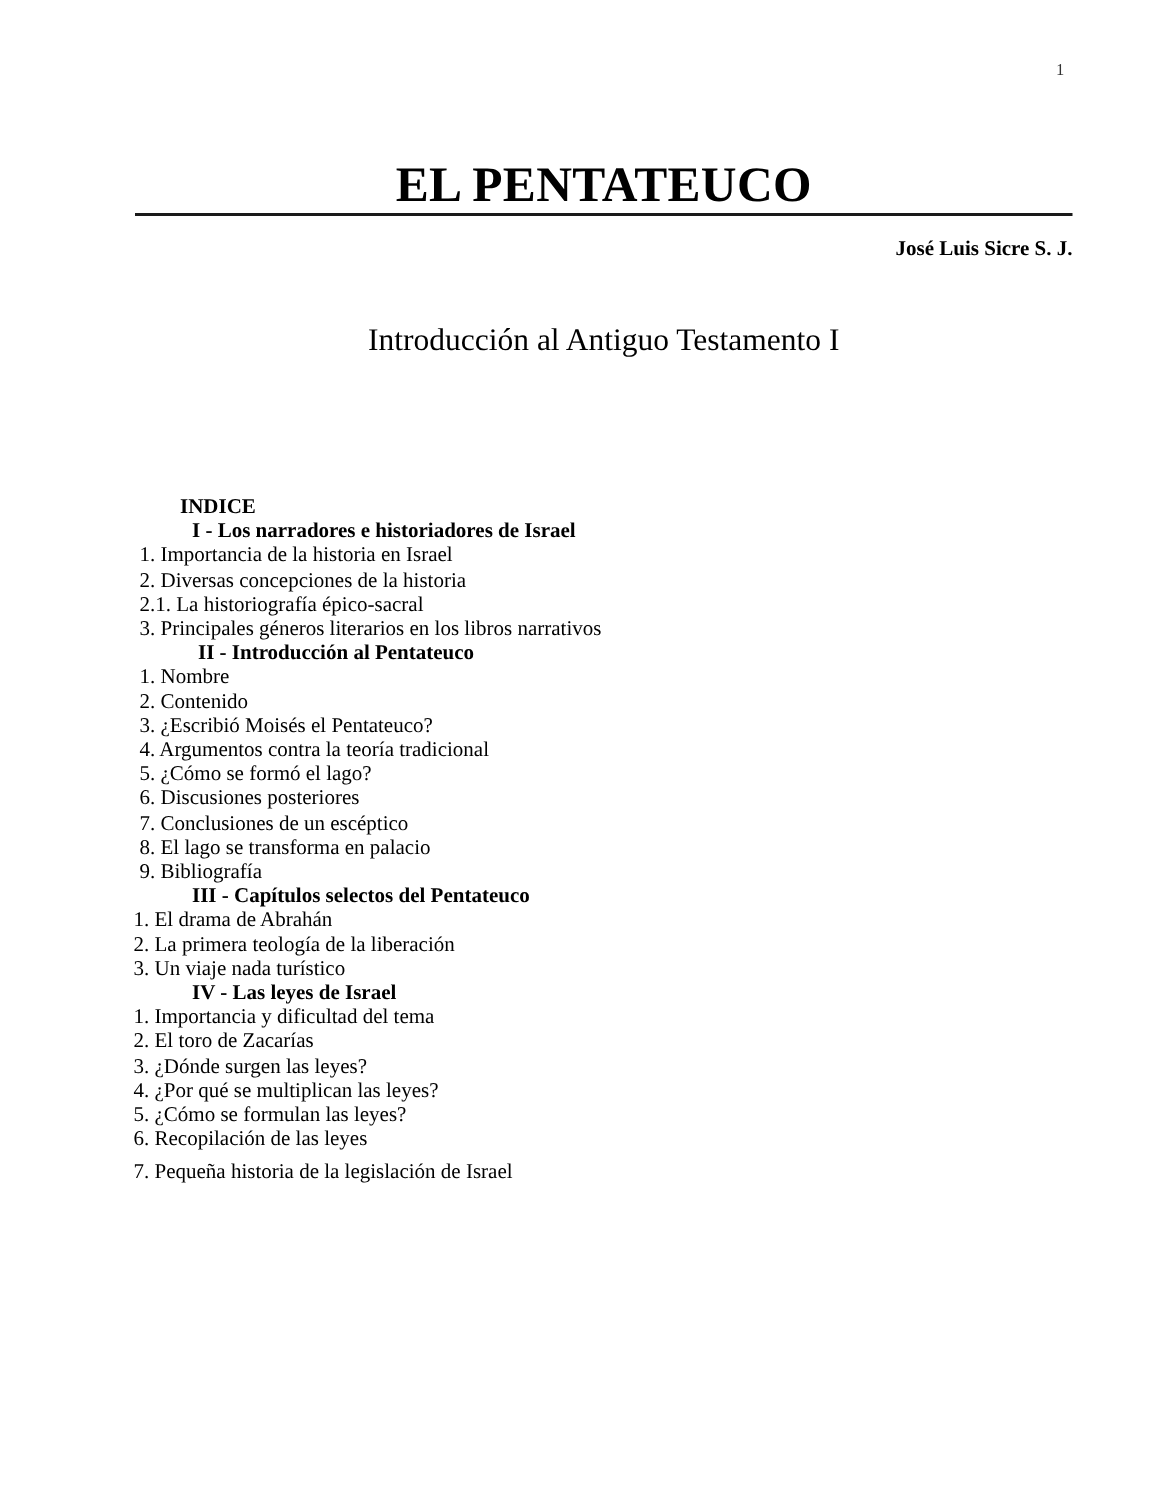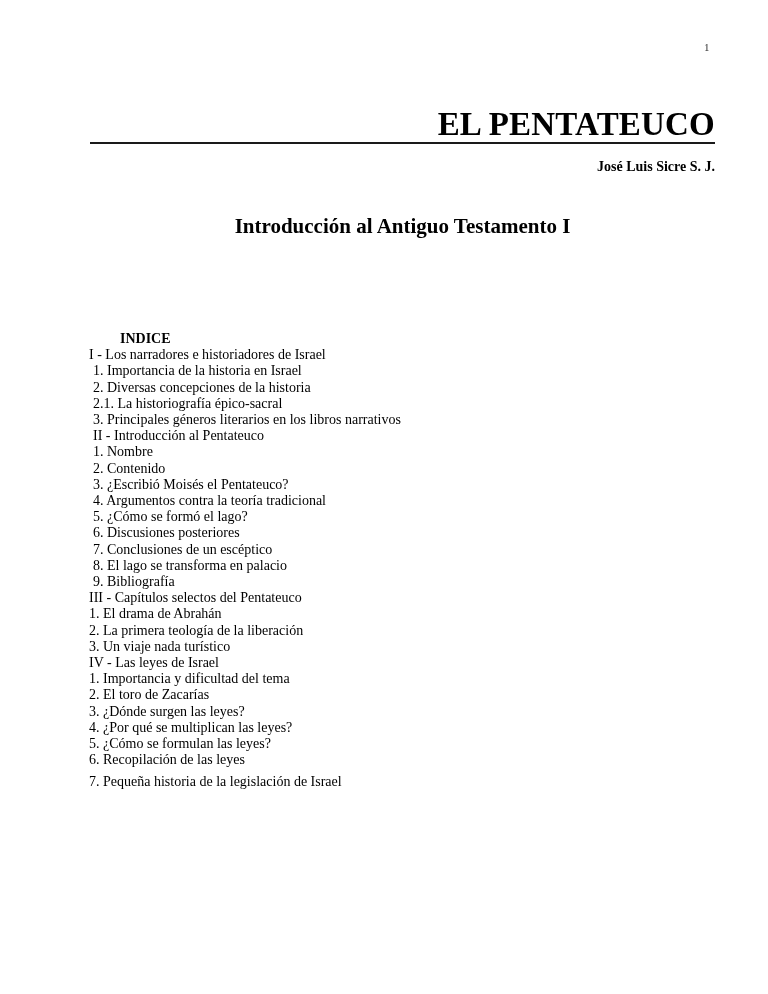--- a/index.html
+++ b/index.html
@@ -21,21 +21,21 @@
     top: 40px;
     font-size: 11px;
     line-height: 14px;
     color: #333333;
   }
   .title {
     position: absolute;
     left: 90px;
     width: 625px;
     top: 106px;
-    text-align: right;
+    text-align: center;
     font-weight: bold;
     font-size: 33px;
     line-height: 36px;
     letter-spacing: 0.2px;
   }
   .title-rule {
     position: absolute;
     left: 90px;
     top: 142px;
     width: 625px;
@@ -51,21 +51,21 @@
     font-weight: bold;
     font-size: 14px;
     line-height: 24px;
   }
   .course {
     position: absolute;
     left: 90px;
     width: 625px;
     top: 213px;
     text-align: center;
-    font-weight: bold;
+    font-weight: normal;
     font-size: 21px;
     line-height: 26px;
   }
   .toc {
     position: absolute;
     left: 89px;
     top: 308px;
     width: 600px;
     font-size: 14px;
     line-height: 16.2px;
@@ -73,21 +73,22 @@
   .toc-heading {
     font-weight: bold;
     padding-left: 31px;
     margin-top: 23px;
   }
   .toc-line {
     white-space: pre;
     display: block;
   }
   .toc-section {
-    font-weight: normal;
+    font-weight: bold;
+    margin-left: 39px;
   }
   .indent-1 {
     padding-left: 4px;
   }
   .gap-before {
     margin-top: 6px;
   }
 </style>
 </head>
 <body>

